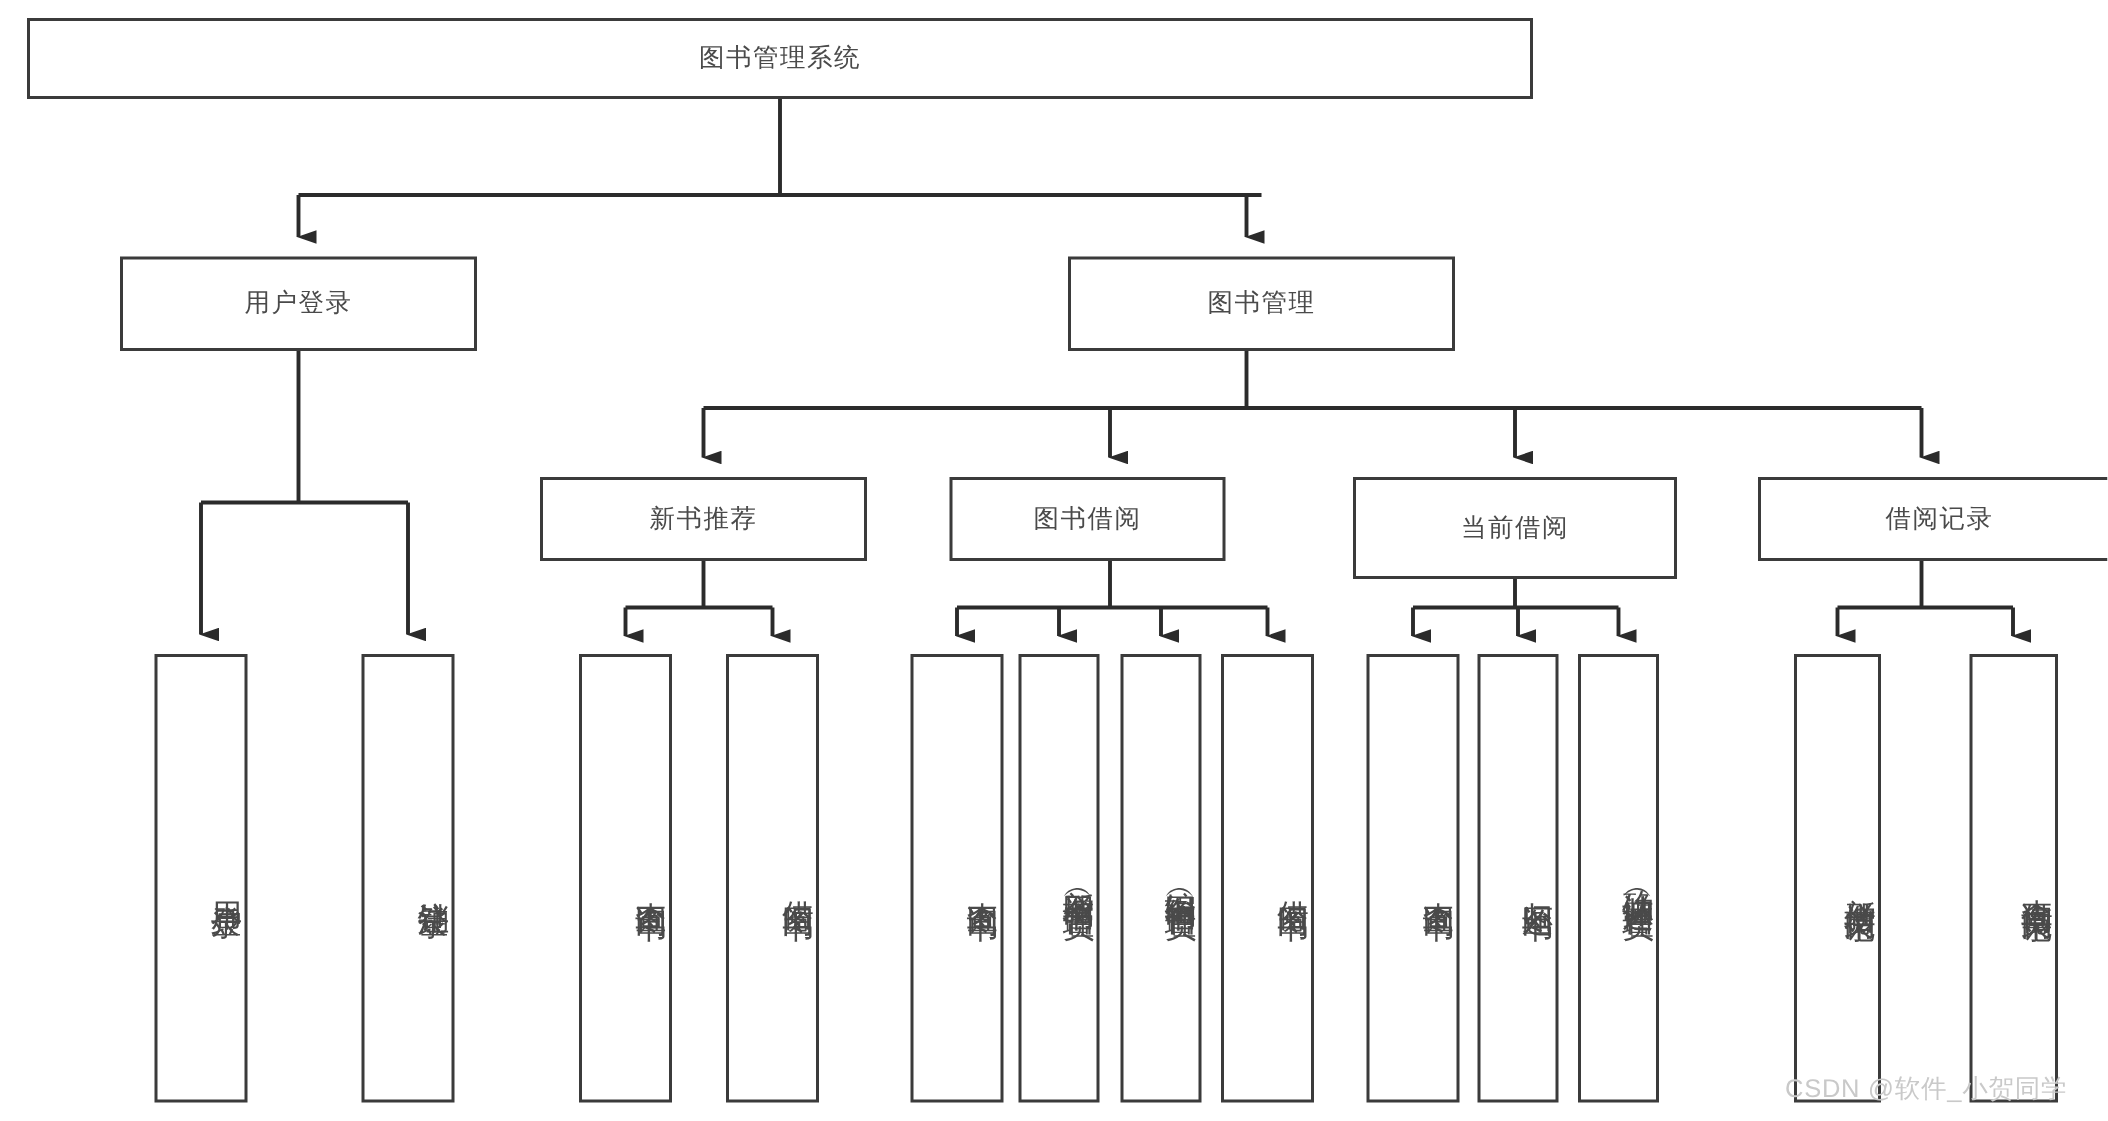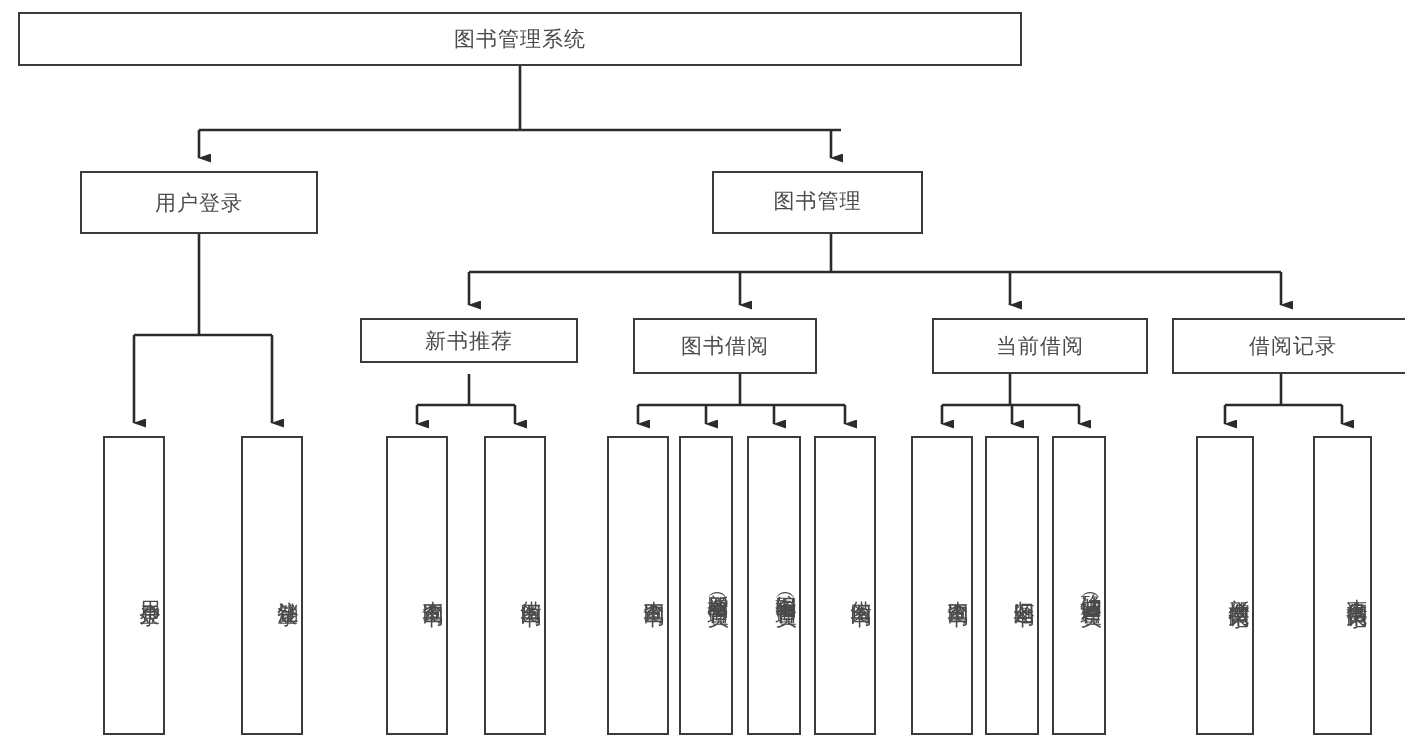--- a/index.html
+++ b/index.html
@@ -29,21 +29,21 @@
     position: absolute;
     box-sizing: border-box;
     background: #ffffff;
     border: 2px solid #3b3b3b;
     display: flex;
     align-items: center;
     justify-content: center;
     color: #4a4a4a;
   }
   .node-h {
-    font-size: 21px;
+    font-size: 17px;
     letter-spacing: 1px;
     line-height: 1.2;
     white-space: nowrap;
   }
   .node-v {
     writing-mode: vertical-rl;
     text-orientation: upright;
     font-size: 21px;
     line-height: 1.28;
     letter-spacing: 2px;
@@ -114,33 +114,34 @@
       <path d="M1281,374 L1281,405"></path>
       <path d="M1225,405 L1342,405"></path>
       <path d="M1225,405 L1225,424" marker-end="url(#arw)"></path>
       <path d="M1342,405 L1342,424" marker-end="url(#arw)"></path>
     </g>
   </svg>
 
   <div id="nodes-layer">
       <div class="node node-h" style="left: 18px; top: 12px; width: 1004px; height: 54px;">图书管理系统</div>
       <div class="node node-h" style="left: 80px; top: 171px; width: 238px; height: 63px;">用户登录</div>
-      <div class="node node-h" style="left: 712px; top: 171px; width: 211px; height: 63px; font-family: Liberation Mono, monospace;">图书管理</div>
-      <div class="node node-h" style="left: 360px; top: 318px; width: 218px; height: 45px;">新书推荐</div>
+      <div class="node node-h" style="left: 712px; top: 171px; width: 258px; height: 63px;">图书管理</div>
+      <div class="node node-h" style="left: 360px; top: 318px; width: 218px; height: 56px;">新书推荐</div>
       <div class="node node-h" style="left: 633px; top: 318px; width: 184px; height: 56px;">图书借阅</div>
-      <div class="node node-h" style="left: 932px; top: 318px; width: 216px; height: 56px; text-align: right;">当前借阅</div>
+      <div class="node node-h" style="left: 902px; top: 318px; width: 216px; height: 68px; text-align: right;">当前借阅</div>
       <div class="node node-h" style="left: 1172px; top: 318px; width: 242px; height: 56px;">借阅记录</div>
       <div class="node node-v" style="left: 103px; top: 436px; width: 62px; height: 299px;">用户登录</div>
       <div class="node node-v" style="left: 241px; top: 436px; width: 62px; height: 299px;">注销登录</div>
       <div class="node node-v" style="left: 386px; top: 436px; width: 62px; height: 299px;">查询图书</div>
       <div class="node node-v" style="left: 484px; top: 436px; width: 62px; height: 299px;">借阅图书</div>
       <div class="node node-v" style="left: 607px; top: 436px; width: 62px; height: 299px;">查询图书</div>
       <div class="node node-v top-tight" style="left: 679px; top: 436px; width: 54px; height: 299px;">新增图书（管理员）</div>
       <div class="node node-v top-tight" style="left: 747px; top: 436px; width: 54px; height: 299px;">编辑图书（管理员）</div>
       <div class="node node-v" style="left: 814px; top: 436px; width: 62px; height: 299px;">借阅图书</div>
       <div class="node node-v" style="left: 911px; top: 436px; width: 62px; height: 299px;">查询图书</div>
       <div class="node node-v" style="left: 985px; top: 436px; width: 54px; height: 299px;">归还图书</div>
       <div class="node node-v top-tight" style="left: 1052px; top: 436px; width: 54px; height: 299px;">确认归还（管理员）</div>
       <div class="node node-v" style="left: 1196px; top: 436px; width: 58px; height: 299px;">新增借阅记录</div>
       <div class="node node-v" style="left: 1313px; top: 436px; width: 59px; height: 299px;">查询借阅记录</div>
     </div>
 
+  <div class="watermark" style="left:1190px; top:714px;">CSDN @软件_小贺同学</div>
 </div>
 
 </body></html>

